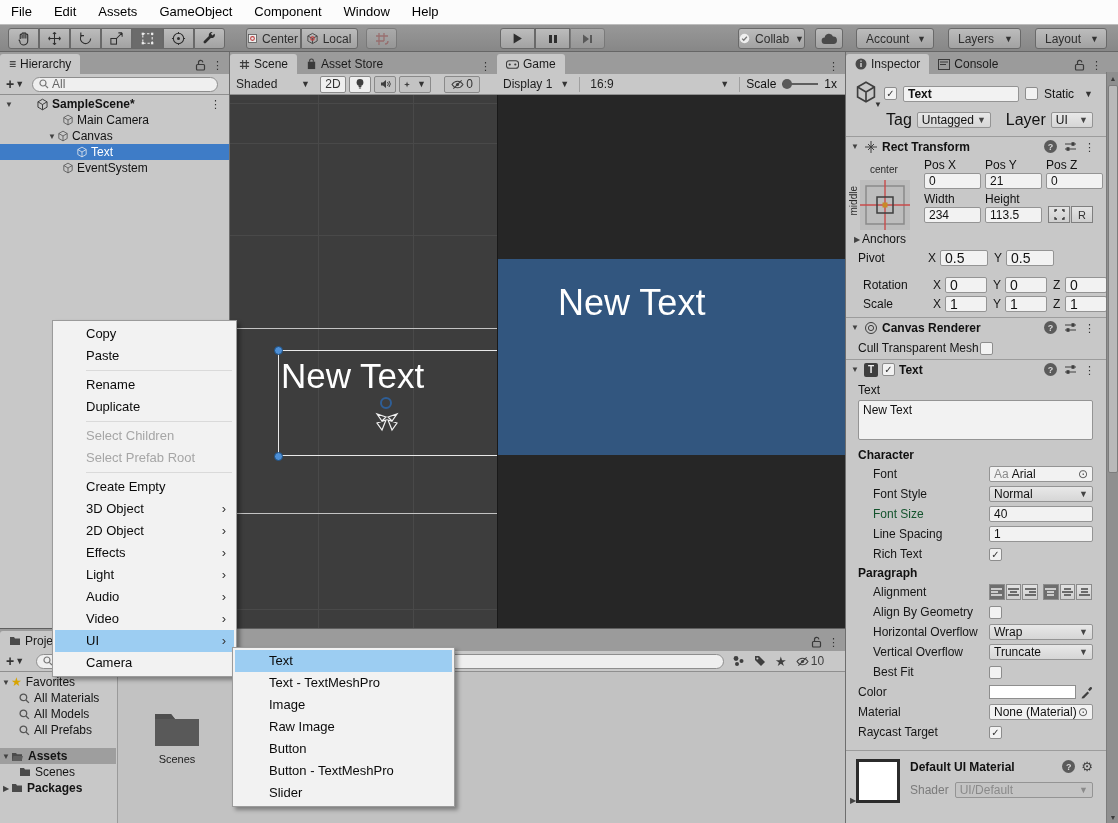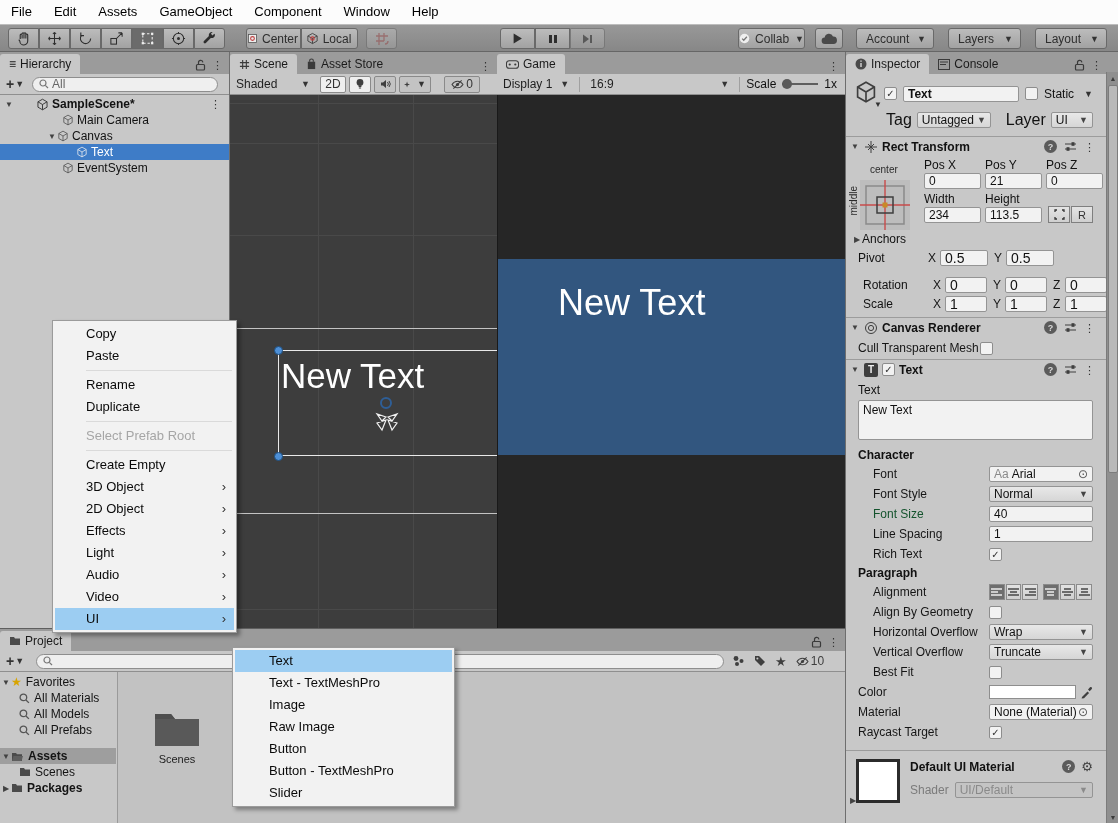--- a/index.html
+++ b/index.html
@@ -868,30 +868,32 @@
     </div>
   </div>
 
   <div id="ctxmenu" class="menu">
     <div class="mitem">Copy</div>
     <div class="mitem">Paste</div>
     <div class="msep"></div>
     <div class="mitem">Rename</div>
     <div class="mitem">Duplicate</div>
     <div class="msep"></div>
+    <div class="mitem off">Select Children</div>
     <div class="mitem off">Select Prefab Root</div>
     <div class="msep"></div>
     <div class="mitem">Create Empty</div>
     <div class="mitem"><span>3D Object</span><span class="marrow">›</span></div>
     <div class="mitem"><span>2D Object</span><span class="marrow">›</span></div>
     <div class="mitem"><span>Effects</span><span class="marrow">›</span></div>
     <div class="mitem"><span>Light</span><span class="marrow">›</span></div>
     <div class="mitem"><span>Audio</span><span class="marrow">›</span></div>
     <div class="mitem"><span>Video</span><span class="marrow">›</span></div>
     <div class="mitem hl"><span>UI</span><span class="marrow">›</span></div>
+    <div class="mitem">Camera</div>
   </div>
 
   <div id="submenu" class="menu">
     <div class="mitem hl">Text</div>
     <div class="mitem">Text - TextMeshPro</div>
     <div class="mitem">Image</div>
     <div class="mitem">Raw Image</div>
     <div class="mitem">Button</div>
     <div class="mitem">Button - TextMeshPro</div>
     <div class="mitem">Slider</div>

